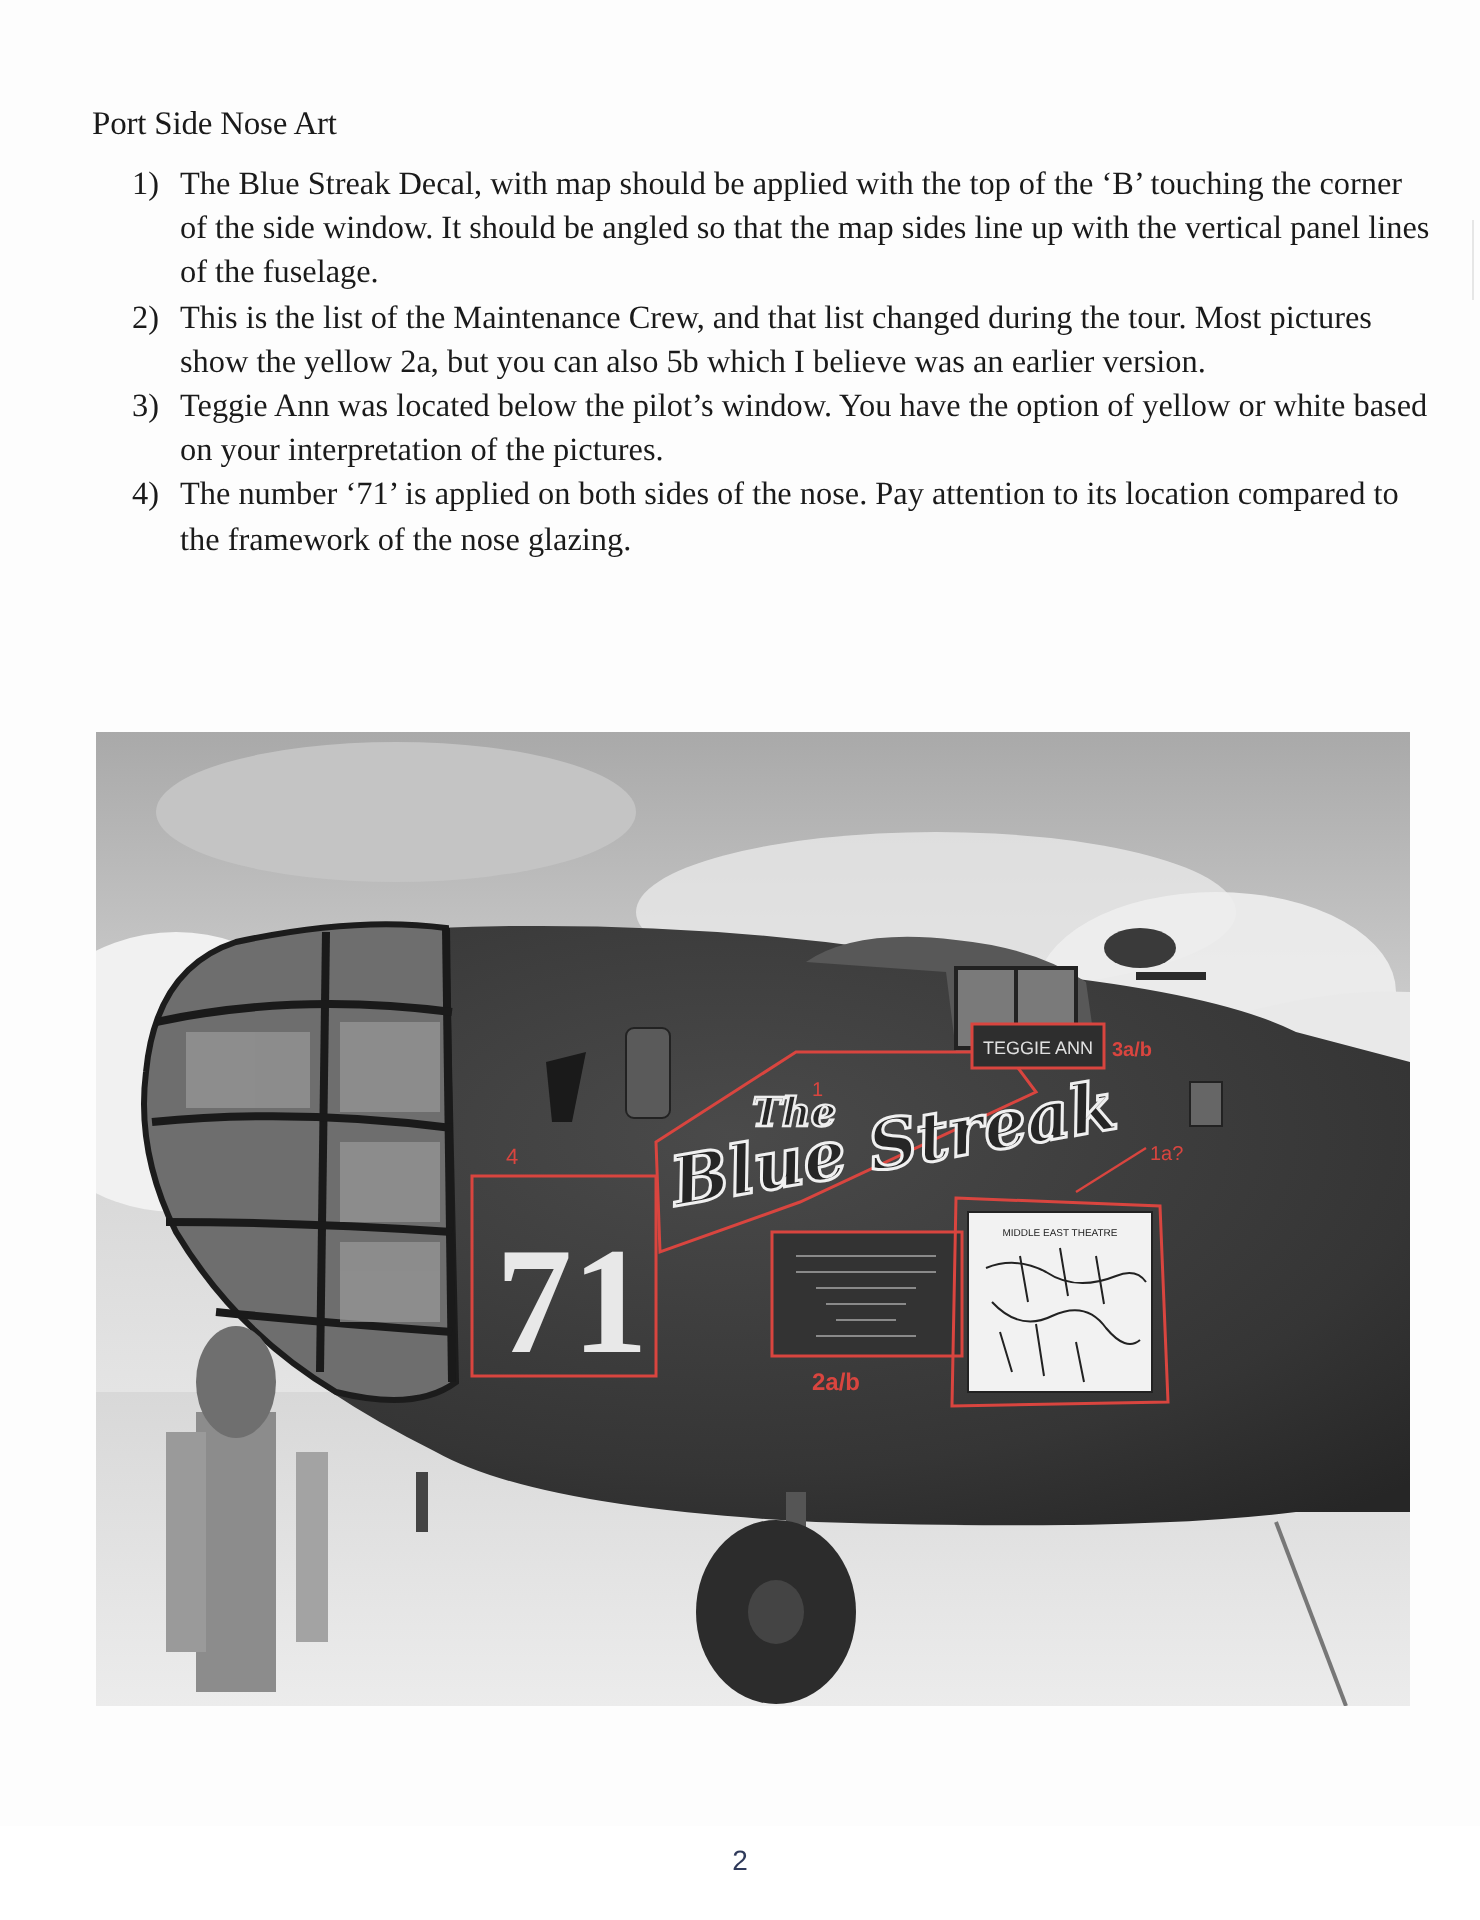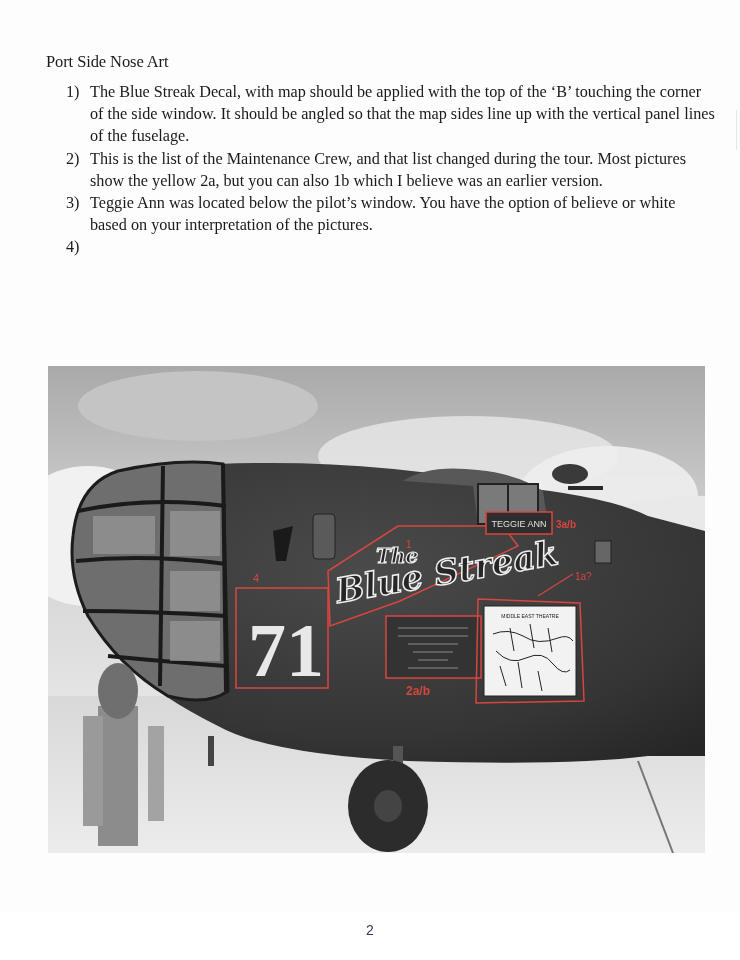--- a/index.html
+++ b/index.html
@@ -24,28 +24,29 @@
 
   <div class="heading">Port Side Nose Art</div>
 
   <div class="list">
     <div class="item">
       <span class="num">1)</span>
       <span>The Blue Streak Decal, with map should be applied with the top of the ‘B’ touching the corner of the side window. It should be angled so that the map sides line up with the vertical panel lines of the fuselage.</span>
     </div>
     <div class="item">
       <span class="num">2)</span>
-      <span>This is the list of the Maintenance Crew, and that list changed during the tour. Most pictures show the yellow 2a, but you can also 1b which I believe was an earlier version.</span>
+      <span>This is the list of the Maintenance Crew, and that list changed during the tour. Most pictures show the yellow 2a, but you can also 5b which I believe was an earlier version.</span>
     </div>
     <div class="item">
       <span class="num">3)</span>
-      <span>Teggie Ann was located below the pilot’s window. You have the option of believe or white based on your interpretation of the pictures.</span>
+      <span>Teggie Ann was located below the pilot’s window. You have the option of yellow or white based on your interpretation of the pictures.</span>
     </div>
     <div class="item">
       <span class="num">4)</span>
+      <span>The number ‘71’ is applied on both sides of the nose. Pay attention to its location compared to the framework of the nose glazing.</span>
     </div>
   </div>
 
   <div class="photo">
     <svg width="657" height="487" viewBox="0 0 657 487" xmlns="http://www.w3.org/2000/svg">
       <defs>
         <linearGradient id="sky" x1="0" y1="0" x2="0" y2="1">
           <stop offset="0" stop-color="#a9a9a9"></stop>
           <stop offset="0.5" stop-color="#d2d2d2"></stop>
           <stop offset="1" stop-color="#e4e4e4"></stop>

